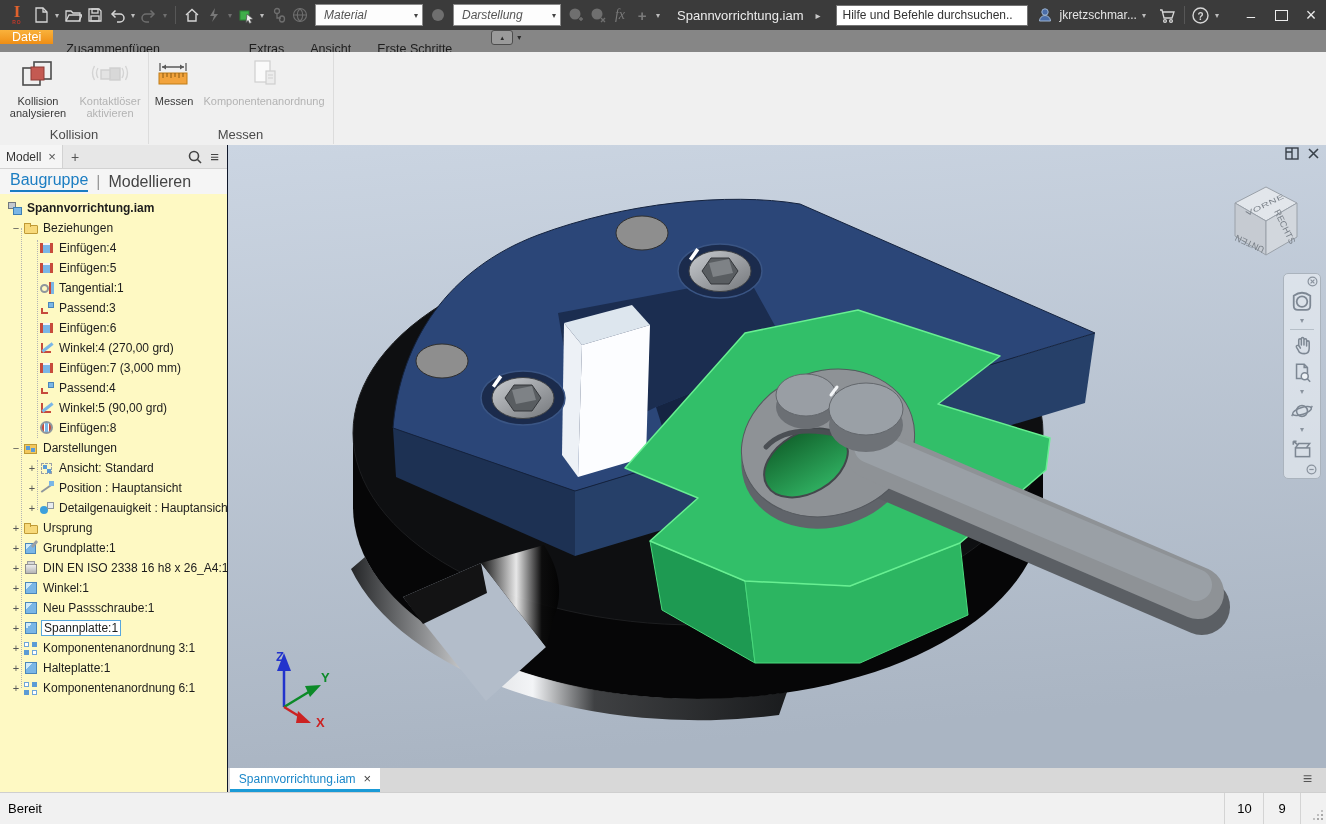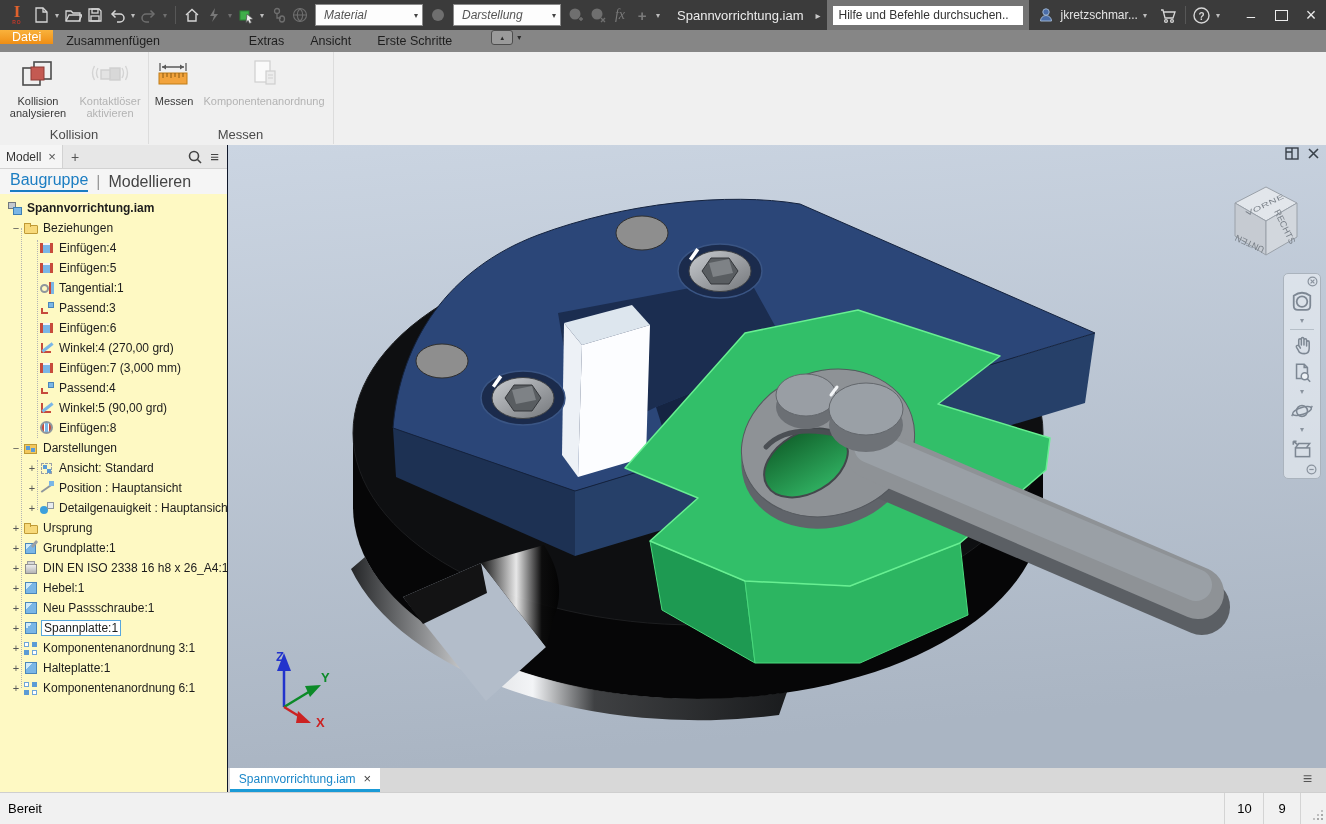--- a/index.html
+++ b/index.html
@@ -16,32 +16,32 @@
   .qcaret.dis{color:#6f6f6f;}
   .qsep{width:1px;height:18px;background:#575757;margin:0 5px;}
   .combo{height:20px;background:#fdfdfd;border:1px solid #8a8a8a;display:flex;align-items:center;
          padding:0 4px 0 8px;margin:0 4px;cursor:pointer;}
   .combo .cval{font-style:italic;font-size:12px;color:#555;width:86px;}
   .combo .car{font-size:8px;color:#444;margin-left:4px;}
   .fx{font-family:"Liberation Serif",serif;font-style:italic;font-size:14px;color:#7a7a7a;}
   .plus{font-size:15px;color:#7a7a7a;font-weight:bold;}
   .ttl{font-size:13px;color:#ececec;margin-left:14px;white-space:nowrap;}
   .tri{font-size:10px;color:#c9c9c9;margin:0 6px 0 12px;}
-  #helpsearch{width:178px;height:19px;border:6px solid #737373;background:#fff;font-size:12px;
-              padding:0 6px;font-family:"Liberation Sans",sans-serif;color:#222;}
+  #helpsearch{width:178px;height:19px;border:1px solid #737373;background:#fff;font-size:12px;
+              padding:0 6px;font-family:"Liberation Sans",sans-serif;color:#222;margin-left:9px;}
   #helpsearch::placeholder{color:#333;opacity:1;}
   .uname{font-size:12px;color:#e4e4e4;margin:0 2px 0 4px;white-space:nowrap;cursor:pointer;}
   .winbtns{margin-left:auto;display:flex;align-items:center;height:100%;}
   .wbtn{width:30px;height:100%;display:flex;align-items:center;justify-content:center;
         color:#ececec;font-size:15px;cursor:pointer;}
   .wmax{width:11px;height:9px;border:1.5px solid #ececec;display:inline-block;}
   
   #tabstrip{position:absolute;left:0;top:30px;width:100%;height:22px;background:#868686;
             display:flex;align-items:flex-start;font-size:12.5px;color:#1e1e1e;}
-  .rtab{padding:4px 13px;display:flex;align-items:center;cursor:pointer;white-space:nowrap;}
+  .rtab{padding:12px 13px;display:flex;align-items:center;cursor:pointer;white-space:nowrap;}
   .rtab.datei{background:linear-gradient(#f9b23c,#ef8e15);color:#fff;margin-left:0;padding:0 12px;}
   .rtab.active{background:#f0f0f0;color:#111;margin-top:46px;}
   .rcollapse{display:flex;align-items:center;margin-left:26px;cursor:pointer;color:#2b2b2b;}
   .rcollapse .box{width:20px;height:13px;border:1px solid #4d4d4d;border-radius:3px;font-size:7px;
                   display:flex;align-items:center;justify-content:center;margin-right:4px;background:#9a9a9a;}
   .rcollapse .car{font-size:8px;}
   
   #ribbon{position:absolute;left:0;top:52px;width:100%;height:93px;background:#f0f0f0;
           border-bottom:1px solid #c6c6c6;}
   .rgroup{position:absolute;top:0;height:92px;border-right:1px solid #dcdcdc;}
@@ -452,21 +452,21 @@
           <span class="tl">Grundplatte:1</span>
         </div>
       <div class="trow lv1">
           <span class="exp">+</span>
           <span class="tic i-lib"></span>
           <span class="tl">DIN EN ISO 2338 16 h8 x 26_A4:1</span>
         </div>
       <div class="trow lv1">
           <span class="exp">+</span>
           <span class="tic i-part"></span>
-          <span class="tl">Hebel:1</span>
+          <span class="tl">Winkel:1</span>
         </div>
       <div class="trow lv1">
           <span class="exp">+</span>
           <span class="tic i-part"></span>
           <span class="tl">Neu Passschraube:1</span>
         </div>
       <div class="trow lv1 sel">
           <span class="exp">+</span>
           <span class="tic i-part"></span>
           <span class="tl">Spannplatte:1</span>

